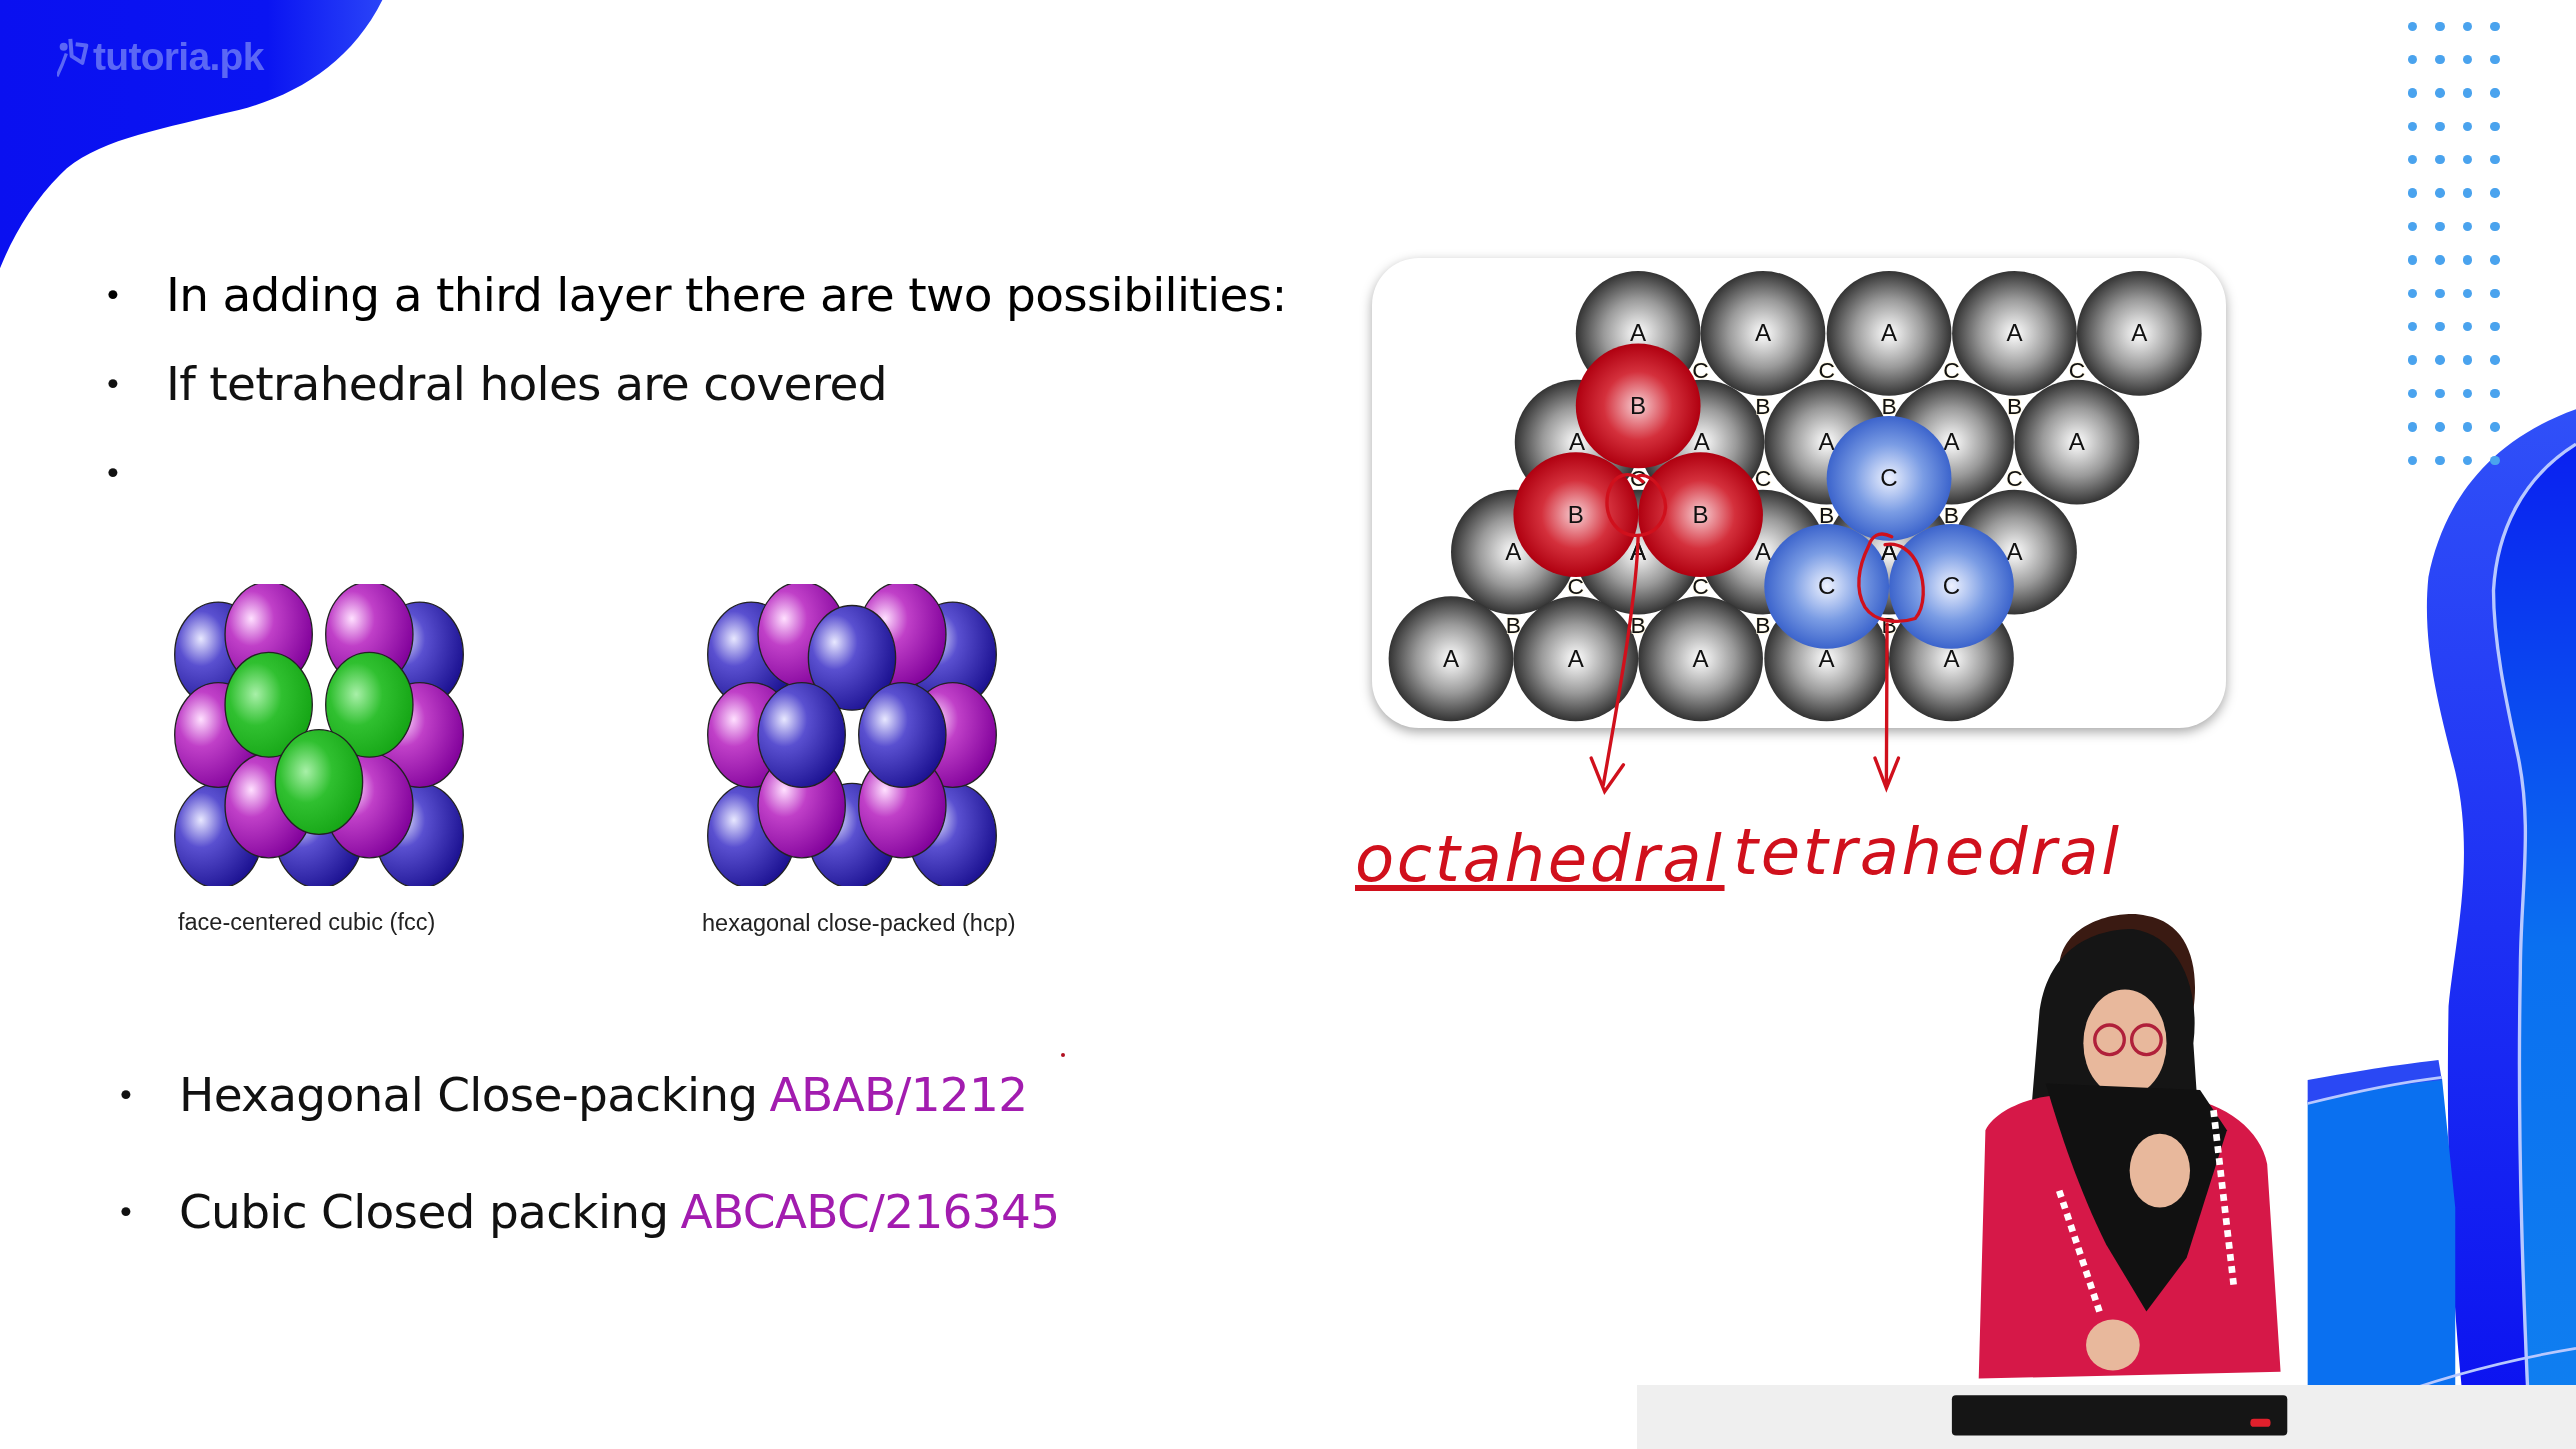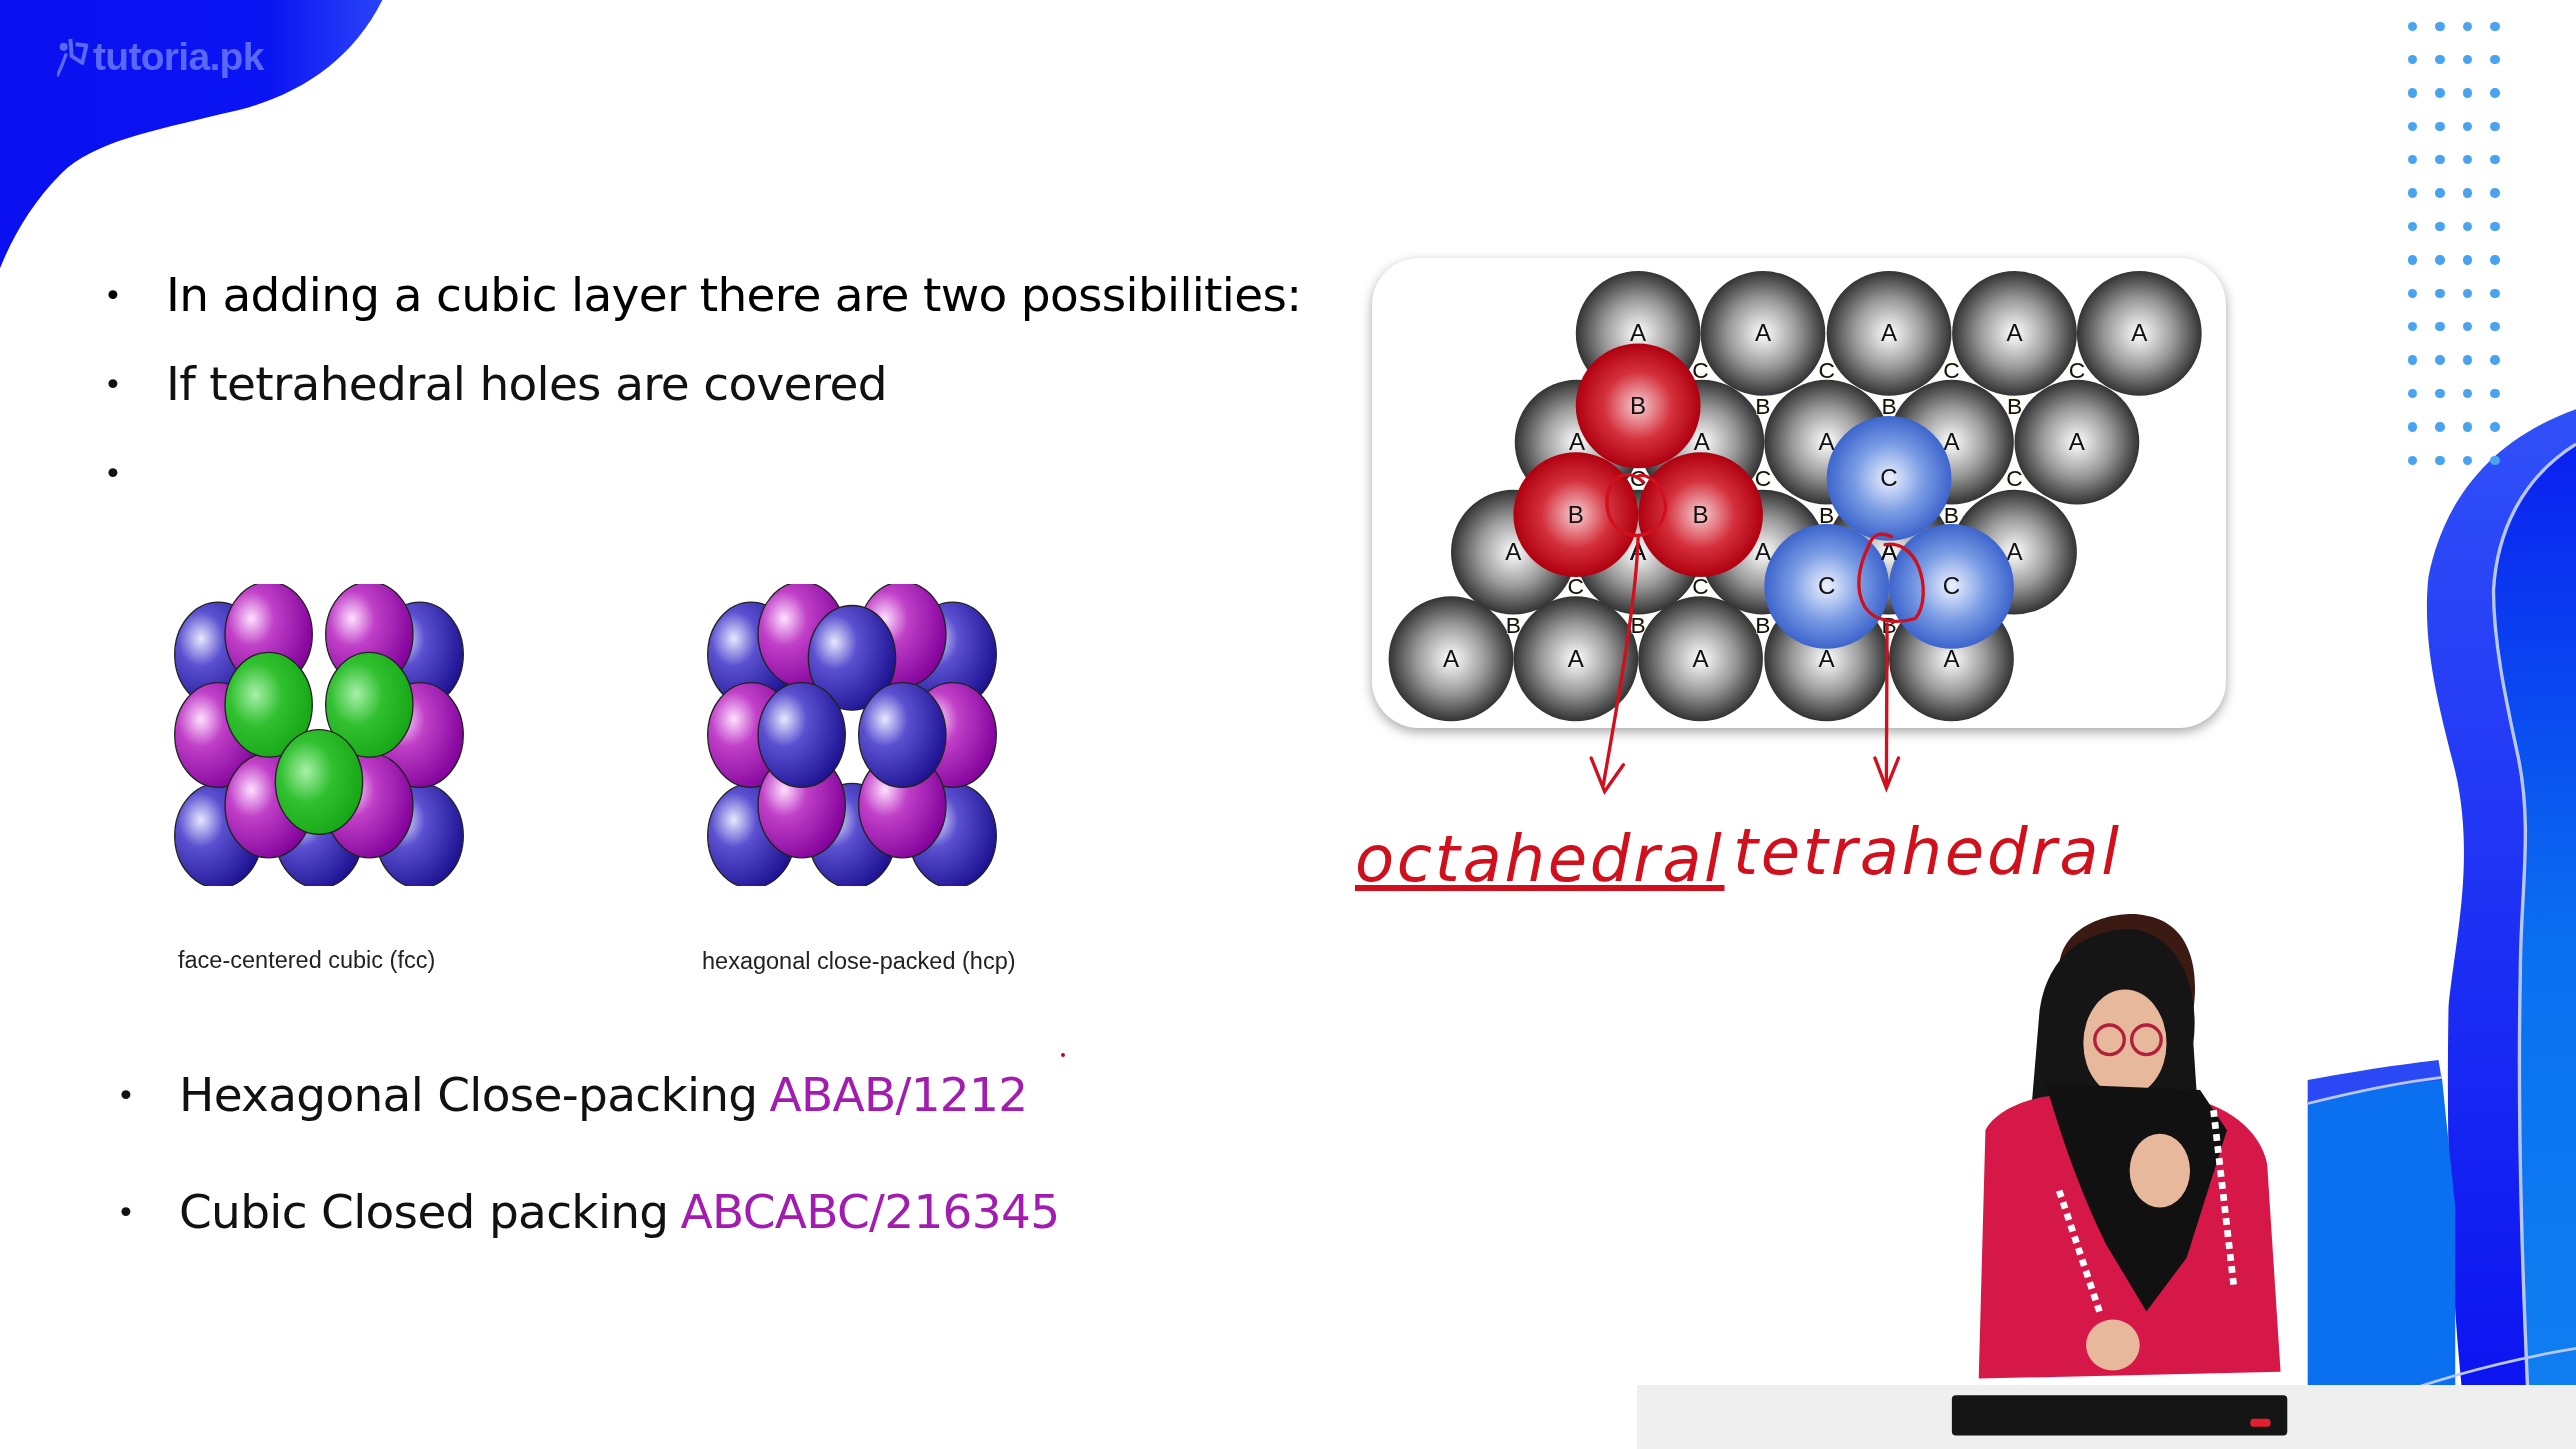--- a/index.html
+++ b/index.html
@@ -6,21 +6,21 @@
   body { width:2576px; height:1449px; position:relative; overflow:hidden; background:#ffffff; font-family:"DejaVu Sans", sans-serif; }
   .abs { position:absolute; }
   #bg-svg { position:absolute; left:0; top:0; width:2576px; height:1449px; }
   .logo { left:57px; top:35px; color:#5b67f5; font-family:"Liberation Sans", sans-serif; font-weight:bold; font-size:39px; letter-spacing:-0.7px; display:flex; align-items:center; gap:4px; }
   .logo-icon { width:32px; height:43px; }
   .bullets { left:101px; top:250px; }
   .bullet-row { display:flex; align-items:center; height:89px; font-family:"DejaVu Sans", sans-serif; font-size:47px; color:#111; letter-spacing:-0.7px; }
   .bullet-dot { width:65px; font-size:31px; padding-left:2.7px; box-sizing:border-box; }
   .bullet-row.first { font-weight:normal; color:#000; }
   .crystal { position:absolute; }
-  .caption { position:absolute; font-family:"Liberation Sans", sans-serif; font-size:23.5px; color:#222; white-space:nowrap;margin-top:38px; }
+  .caption { position:absolute; font-family:"Liberation Sans", sans-serif; font-size:23.5px; color:#222; white-space:nowrap; }
   .packing { left:114px; top:1036px; }
   .packing-row { display:flex; align-items:center; height:117px; font-family:"DejaVu Sans", sans-serif; font-size:47px; color:#111; letter-spacing:-0.7px; }
   .packing-row .strong { font-weight:normal; color:#a21caf; margin-left:12px; }
   .card { left:1372px; top:258px; width:854px; height:470px; background:#fff; border-radius:47px; box-shadow:0 4px 12px rgba(0,0,0,0.35); overflow:hidden; }
   .hand { position:absolute; font-family:"DejaVu Sans", sans-serif; color:#d0101c; font-size:64px; font-style:italic; }
   .dots { left:2408px; top:21.5px; display:grid; grid-template-columns:repeat(4, 9.4px); column-gap:18px; row-gap:24px; }
   .dots span { width:9.4px; height:9.4px; border-radius:50%; background:#4aa3ee; display:block; }
   .presenter { left:1945px; top:909px; width:376px; height:540px; }
   .desk { position:absolute; left:1637px; top:1385px; width:939px; height:64px; background:#efefef; }
 </style>
@@ -61,21 +61,21 @@
     <circle cx="10" cy="16" r="6" fill="#5b67f5"></circle>
     <path d="M20 4 L22 30 L38 40 L44 14 L28 12" fill="none" stroke="#5b67f5" stroke-width="6" stroke-linejoin="round"></path>
     <path d="M14 26 C10 38 6 48 0 60" fill="none" stroke="#5b67f5" stroke-width="5"></path>
   </svg>
   <span>tutoria.pk</span>
 </div>
 
 <div class="abs bullets">
   <div class="bullet-row first">
     <span class="bullet-dot">•</span>
-    <span>In adding a cubic layer there are two possibilities:</span>
+    <span>In adding a third layer there are two possibilities:</span>
   </div>
   <div class="bullet-row">
     <span class="bullet-dot">•</span>
     <span>If tetrahedral holes are covered</span>
   </div>
   <div class="bullet-row">
     <span class="bullet-dot">•</span>
   </div>
 </div>
 

